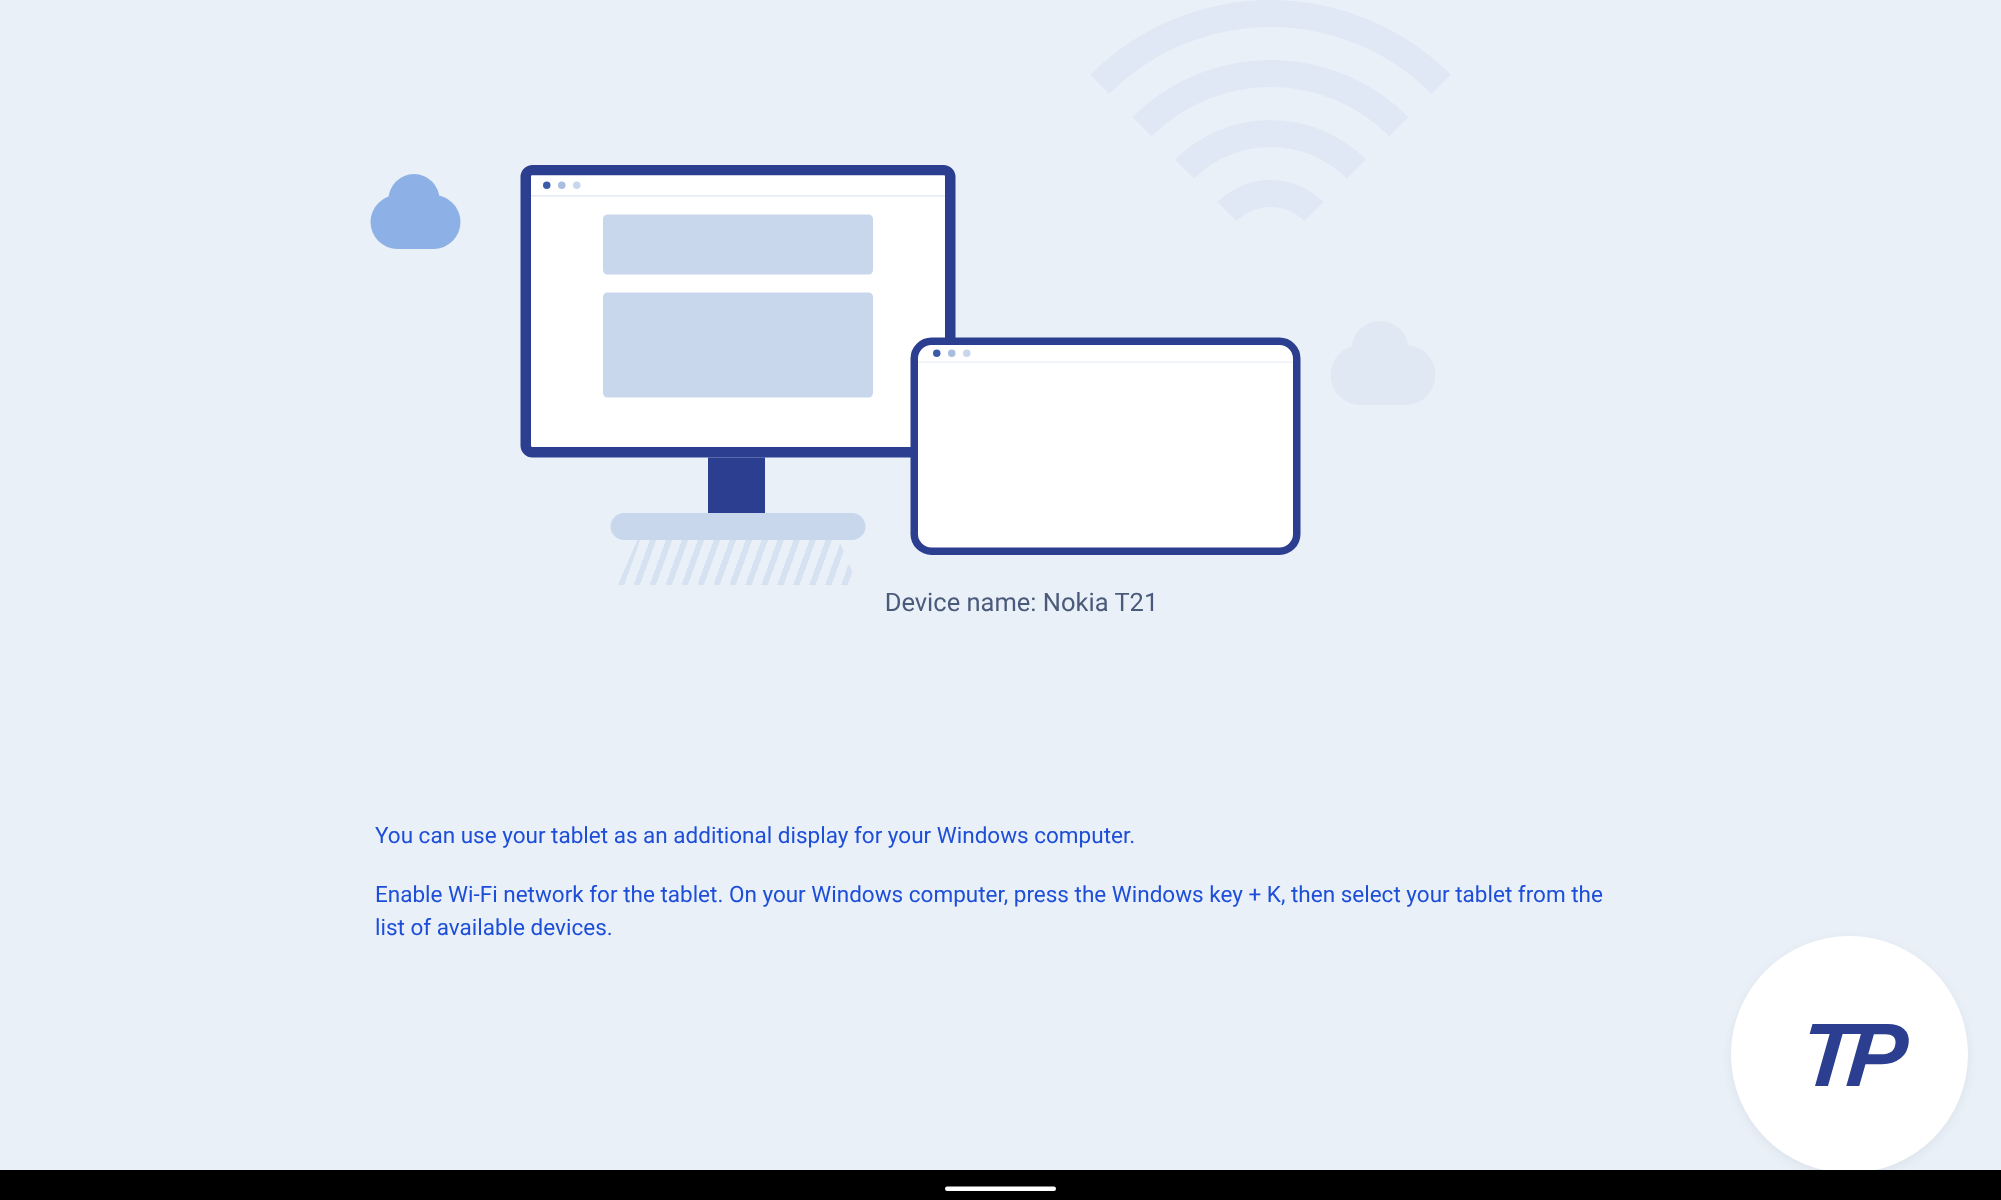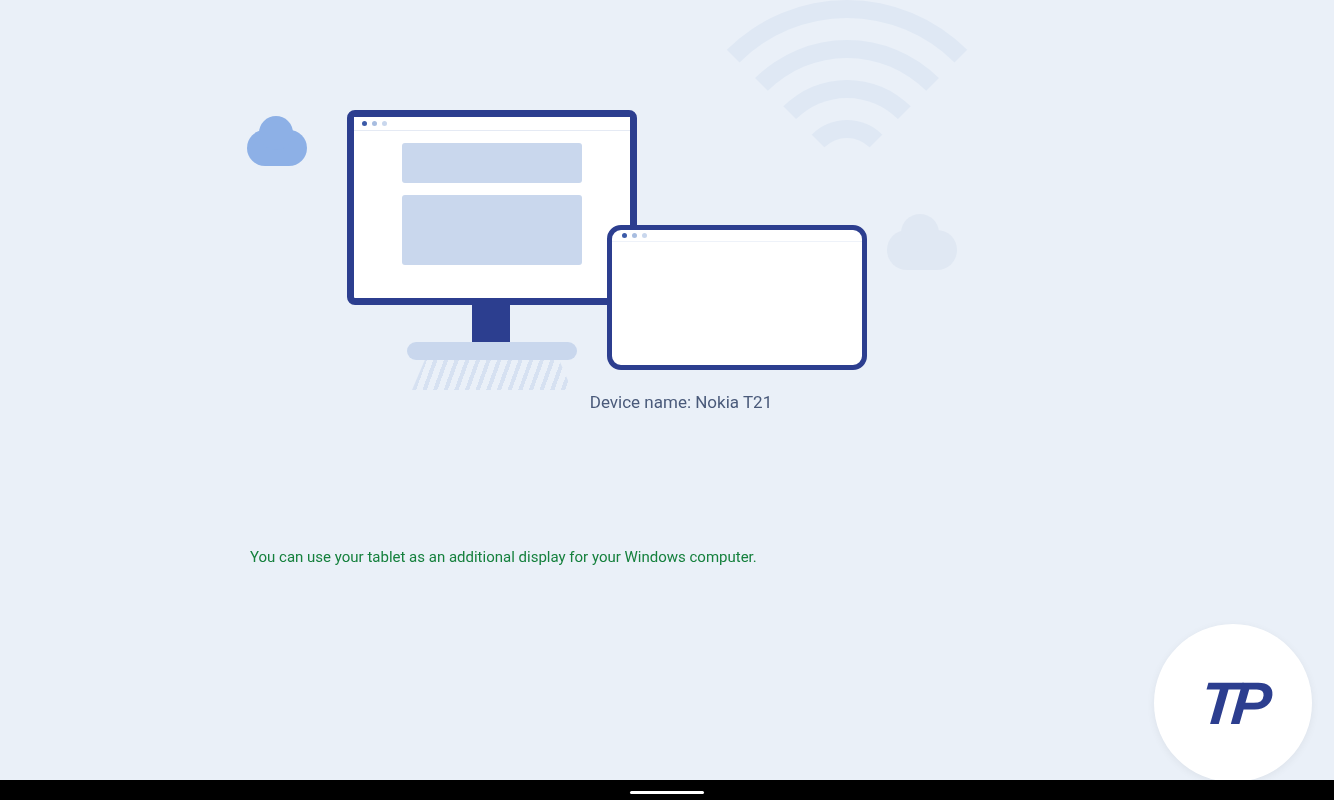--- a/index.html
+++ b/index.html
@@ -169,21 +169,21 @@
       text-align: center;
       font-size: 17px;
       color: #4a5a7a;
       padding-left: 28px;
     }
     .instructions {
       position: absolute;
       top: 546px;
       left: 250px;
       width: 834px;
-      color: #15803d;
+      color: #1d4ed8;
       font-size: 15px;
       line-height: 1.5;
     }
     .instructions p { margin-bottom: 16px; }
     .logo-badge {
       position: absolute;
       bottom: 18px;
       right: 22px;
       width: 158px;
       height: 158px;
@@ -257,20 +257,21 @@
     </div>
   </div>
 </div>
 
 <div class="device-label">
   <span>Device name: </span><span>Nokia T21</span>
 </div>
 
 <div class="instructions">
   <p>You can use your tablet as an additional display for your Windows computer.</p>
+  <p>Enable Wi-Fi network for the tablet. On your Windows computer, press the Windows key + K, then select your tablet from the list of available devices.</p>
 </div>
 
 <div class="logo-badge">
   <div class="logo-text">TP</div>
 </div>
 
 <div class="bottom-bar">
   <div class="bottom-handle"></div>
 </div>
 

